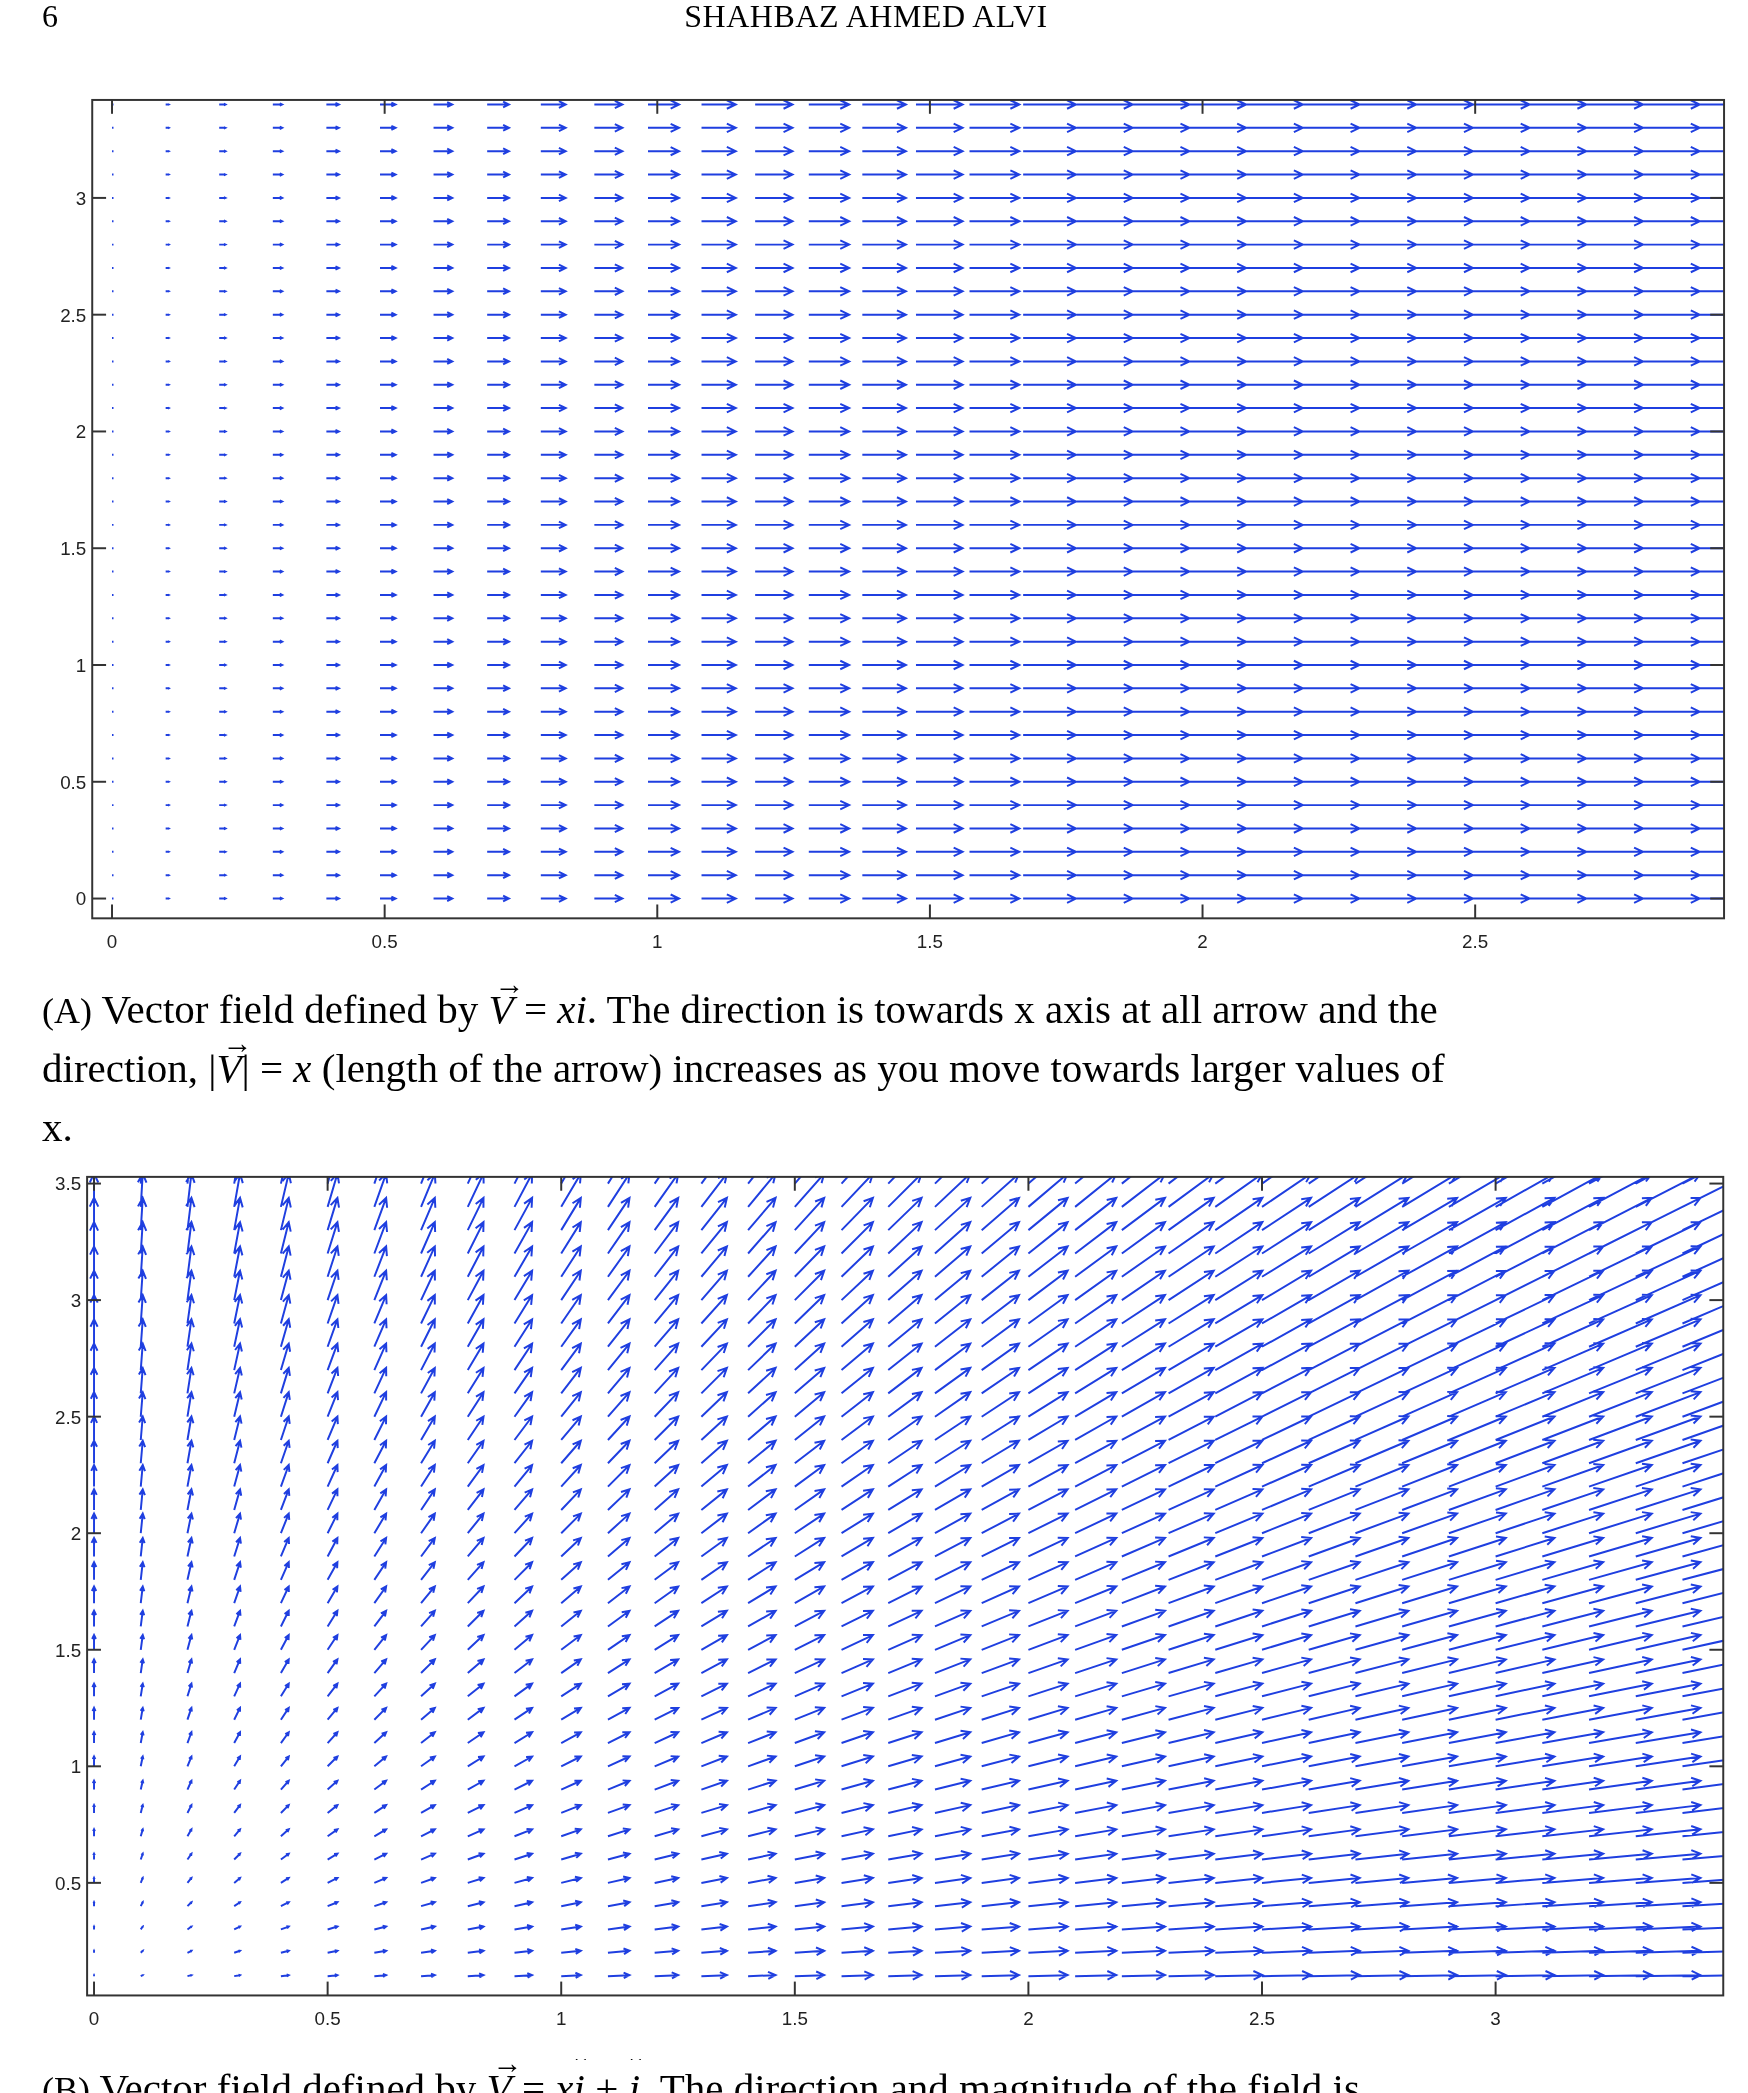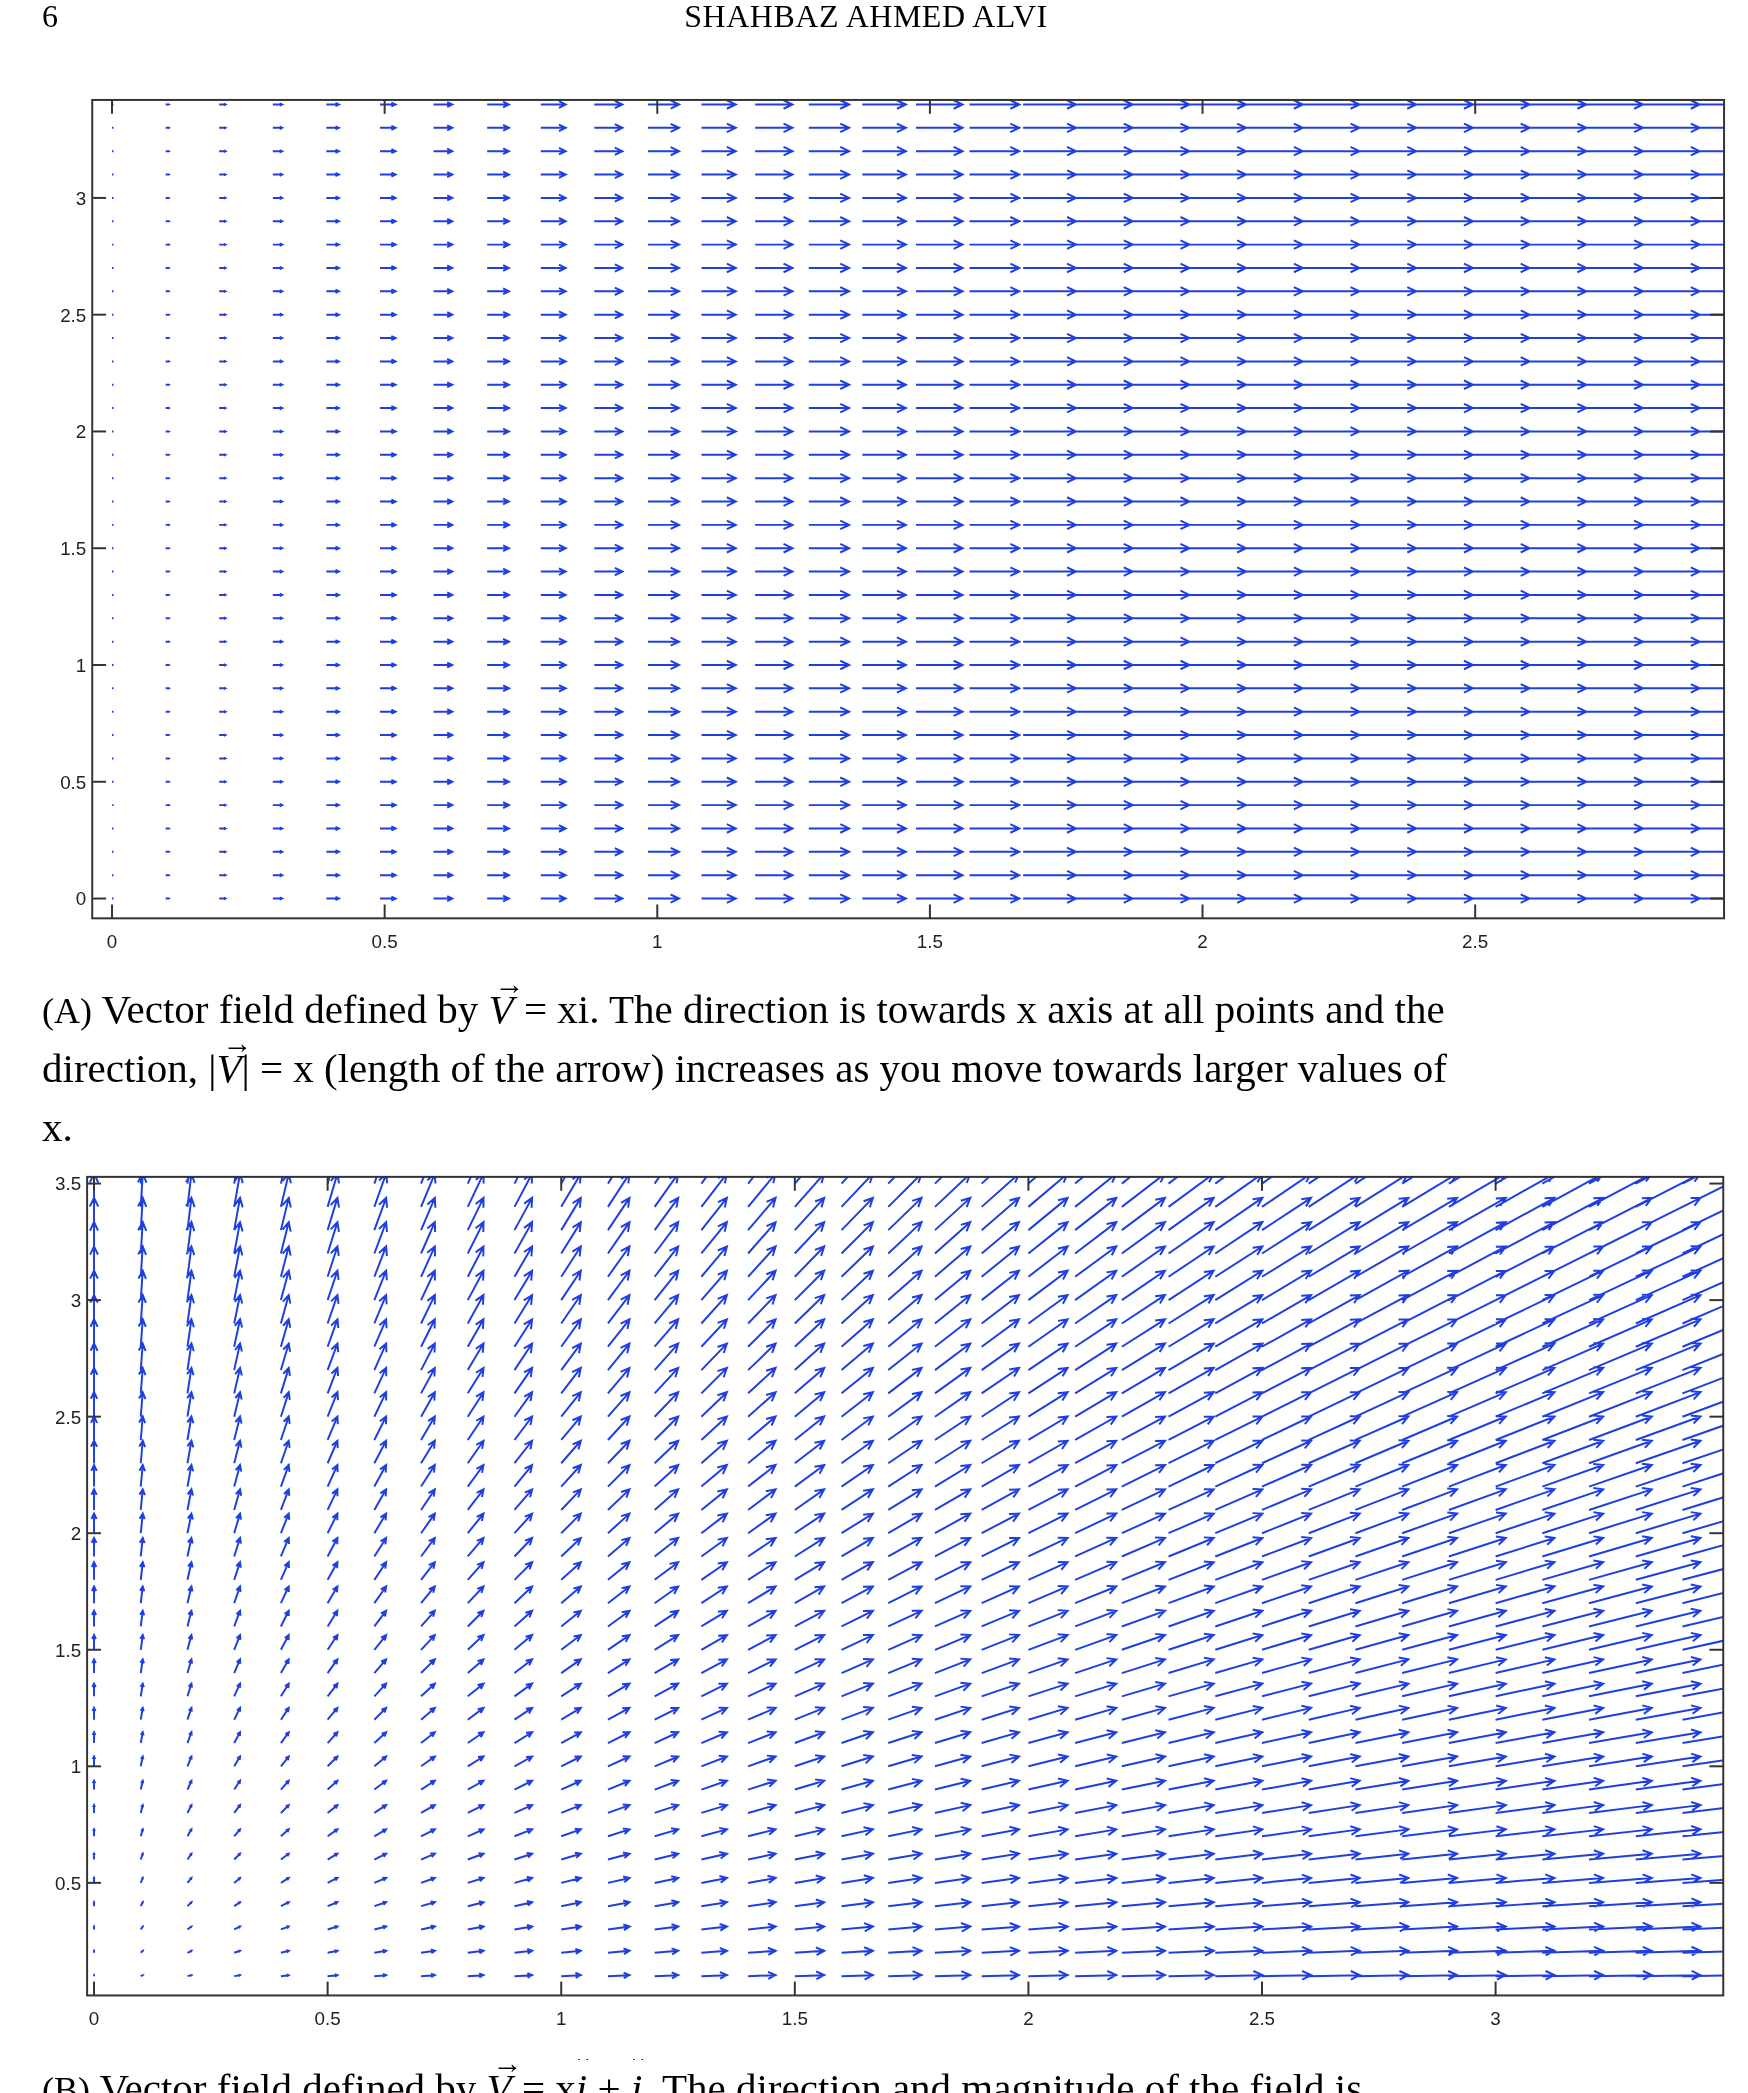--- a/index.html
+++ b/index.html
@@ -8,21 +8,21 @@
   .page-number { position: absolute; left: 42px; top: 0px; font-size: 32px; line-height: 32px; }
   .running-head { position: absolute; left: 0; width: 1732px; top: 0px; text-align: center;
                   font-size: 32px; line-height: 32px; letter-spacing: 0.5px; }
   .figure { position: absolute; left: 0; }
   .plot-svg { position: absolute; left: 0; top: 0; overflow: visible; }
   .tick-label { font-family: "Liberation Sans", "DejaVu Sans", sans-serif; font-size: 19px; fill: #222; }
   .caption { position: absolute; left: 42px; width: 1742px; font-size: 41px; line-height: 59px;
              white-space: nowrap; overflow: hidden; }
   .caption .line { display: block; height: 59px; }
   .sc { font-variant: small-caps; font-size: 36px; }
-  .math { }
+  .math { font-style: italic; }
   .vec { position: relative; display: inline-block; font-style: italic; }
   .vec::before { content: "\2192"; position: absolute; left: 6px; top: -26px; font-style: normal; font-size: 30px; }
   .hat { position: relative; display: inline-block; font-style: italic; }
   .hat::before { content: "\02C6"; position: absolute; left: 2px; top: -22px; font-style: normal; font-size: 32px; }
 </style>
 </head>
 <body>
 
 <div class="page-number">6</div>
 <div class="running-head">SHAHBAZ AHMED ALVI</div>
@@ -74,21 +74,21 @@
       <line x1="93" y1="318" x2="107" y2="318" stroke="#333333" stroke-width="2"></line>
       <line x1="1742" y1="318" x2="1728" y2="318" stroke="#333333" stroke-width="2"></line>
       <text x="87" y="325" text-anchor="end" class="tick-label">2.5</text>
       <line x1="93" y1="200" x2="107" y2="200" stroke="#333333" stroke-width="2"></line>
       <line x1="1742" y1="200" x2="1728" y2="200" stroke="#333333" stroke-width="2"></line>
       <text x="87" y="207" text-anchor="end" class="tick-label">3</text>
     </svg>
 </div>
 
 <div class="caption" style="top:980px;">
-  <span class="line"><span class="sc">(A)</span><span> Vector field defined by </span><span class="vec">V</span><span> = </span><span class="math">xi</span><span>. The direction is towards x axis at all points and the</span></span>
+  <span class="line"><span class="sc">(A)</span><span> Vector field defined by </span><span class="vec">V</span><span> = </span><span class="math">xi</span><span>. The direction is towards x axis at all arrow and the</span></span>
   <span class="line"><span>direction, |</span><span class="vec">V</span><span>| = </span><span class="math">x</span><span> (length of the arrow) increases as you move towards larger values of</span></span>
   <span class="line">x.</span>
 </div>
 
 <div class="figure" style="top:0;width:1748px;height:2039px;">
   <svg class="plot-svg" id="plot-b" width="1748" height="2039" xmlns="http://www.w3.org/2000/svg" viewBox="0 0 1766 2060">
       <defs>
         <clipPath id="clipB">
           <rect x="88" y="1189" width="1653" height="827"></rect>
         </clipPath>

